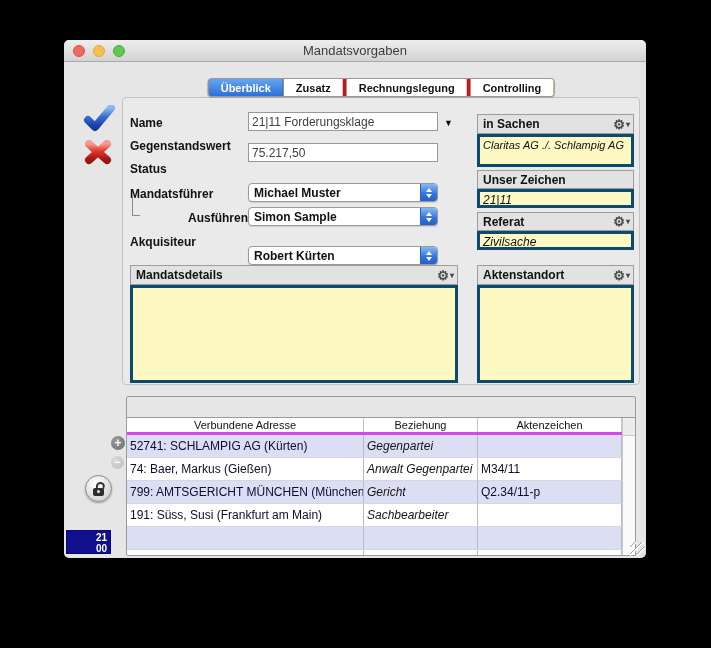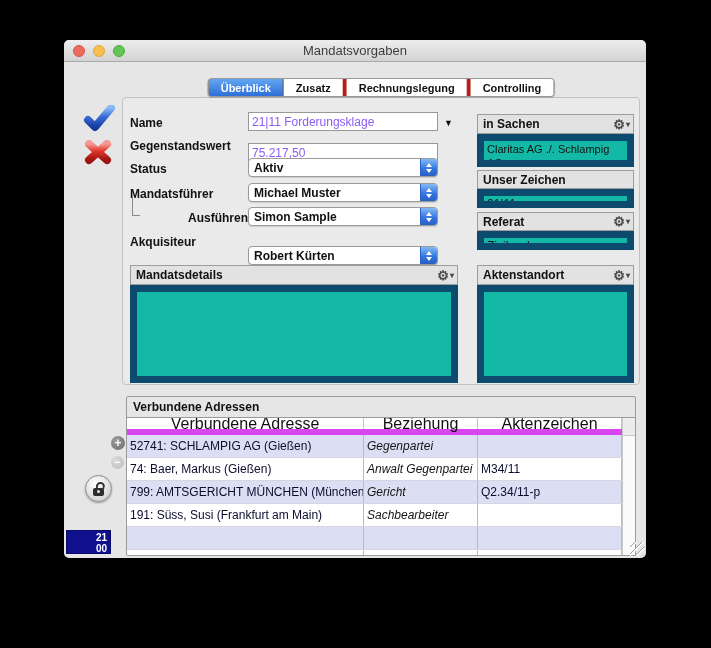--- a/index.html
+++ b/index.html
@@ -80,21 +80,21 @@
     background:#10108e; border:1px solid #0a0a6a;
     color:#fff; font-size:10px; font-weight:bold; text-align:right;
     padding:1px 3px 0 0; line-height:11px;
   }
 
   
   .flabel { position:absolute; font-size:12px; font-weight:bold; color:#111; }
   .tfield {
     position:absolute; left:184px; width:190px; height:19px;
     background:#fff; border:1px solid #989898;
-    font-size:12px; color:#8b5cf6; padding:2px 3px; font-family:"Liberation Sans",sans-serif;
+    font-size:12px; color:#404040; padding:2px 3px; font-family:"Liberation Sans",sans-serif;
   }
   .combo-arrow { position:absolute; left:380px; font-size:9px; color:#111; }
   .popup {
     position:absolute; left:184px; width:190px; height:19px;
     background:#fff; border:1px solid #9a9a9a; border-radius:4px;
     display:flex; align-items:center; overflow:hidden;
     box-shadow:0 1px 1px rgba(0,0,0,.12);
   }
   .popup .ptext { flex:1; font-size:12px; font-weight:bold; color:#111; padding-left:5px;
                   white-space:nowrap; }
@@ -113,36 +113,36 @@
   
   .panelhead {
     position:absolute; background:#e2e2e2; border:1px solid #9c9c9c;
     display:flex; align-items:center; justify-content:space-between;
     padding:0 3px 0 5px; font-size:12px; font-weight:bold; color:#111;
   }
   .gear { font-size:13px; color:#4a4a4a; display:flex; align-items:center; gap:1px;
           cursor:default; }
   .gear .garrow { font-size:8px; color:#4a4a4a; }
   .panelfield {
-    position:absolute; background:#14b8a6; border:7px solid #0c4a6e;
-    font-size:11px; color:#111; padding:1px 3px; line-height:14px; overflow:hidden;
+    position:absolute; background:#fef9c3; border:3px solid #0c4a6e;
+    font-size:11px; color:#111; padding:1px 3px; line-height:14px; overflow:hidden;font-style:italic;
   }
 
   
   .group {
     position:absolute; left:62px; top:356px; width:510px; height:160px;
     border:1px solid #9a9a9a; border-radius:2px; background:#e6e6e6;
     overflow:hidden;
   }
   .grouptitle { height:20px; display:flex; align-items:center; padding-left:6px;
                 font-size:12px; font-weight:bold; color:#111; }
   .table { position:absolute; left:0; top:20px; right:0; bottom:0;
            background:#fff; border-top:1px solid #9a9a9a; overflow:hidden; }
-  .thead { display:flex; height:17px; border-bottom:6px solid #d946ef;
-           background:#fff; font-size:16px; color:#111; }
+  .thead { display:flex; height:17px; border-bottom:3px solid #d946ef;
+           background:#fff; font-size:11px; color:#111; }
   .thead .th { display:flex; align-items:center; justify-content:center;
                border-right:1px solid #c3c3c3; }
   .trow { display:flex; height:23px; font-size:12px; color:#0c0c2e;
           border-bottom:1px solid #d6d6e2; }
   .trow:nth-child(odd) { background:#dcdff3; }
   .trow:nth-child(even){ background:#fff; }
   .td { display:flex; align-items:center; border-right:1px solid #b9b9c6;
         padding-left:3px; white-space:nowrap; overflow:hidden; }
   .c1 { width:237px; }
   .c2 { width:114px; }
@@ -221,27 +221,20 @@
   <div class="flabel" style="left:66px; top:122px;">Status</div>
   <div class="flabel" style="left:66px; top:147px;">Mandatsführer</div>
   <div class="treeline"></div>
   <div class="flabel" style="left:82px; top:171px;margin-left:42px;">Ausführend</div>
   <div class="flabel" style="left:66px; top:195px;">Akquisiteur</div>
 
   <input class="tfield" style="top: 72px;" value="21|11 Forderungsklage">
   <div class="combo-arrow" style="top:78px;">▼</div>
   <input class="tfield" style="top: 103px;" value="75.217,50">
 
-  <div class="popup" style="top:118px;">
-    <div class="ptext">Aktiv</div>
-    <div class="stepper">
-      <div class="tri-up"></div>
-        <div class="tri-down"></div>
-      </div>
-  </div>
   <div class="popup" style="top:143px;">
     <div class="ptext">Michael Muster</div>
     <div class="stepper">
       <div class="tri-up"></div>
         <div class="tri-down"></div>
       </div>
   </div>
   <div class="popup" style="top:167px;">
     <div class="ptext">Simon Sample</div>
     <div class="stepper">
@@ -292,30 +285,29 @@
   <div class="panelhead" style="left:413px; top:225px; width:157px; height:20px;">
     <span>Aktenstandort</span>
     <span class="gear">
       <span>⚙</span>
         <span class="garrow">▾</span>
       </span>
   </div>
   <div class="panelfield" style="left:413px; top:245px; width:157px; height:98px;"></div>
 
   <div class="group">
-    <div class="grouptitle">Verbundene Adressen</div>
     <div class="table">
       <div class="thead">
         <div class="th c1">Verbundene Adresse</div>
         <div class="th c2">Beziehung</div>
         <div class="th c3">Aktenzeichen</div>
       </div>
       <div id="table-rows">
   <div class="trow">
-    <div class="td c1">52741: SCHLAMPIG AG (Gießen)</div>
+    <div class="td c1">52741: SCHLAMPIG AG (Kürten)</div>
     <div class="td c2">Gegenpartei</div>
     <div class="td c3"></div>
   </div>
 
   <div class="trow">
     <div class="td c1">74: Baer, Markus (Gießen)</div>
     <div class="td c2">Anwalt Gegenpartei</div>
     <div class="td c3">M34/11</div>
   </div>
 

